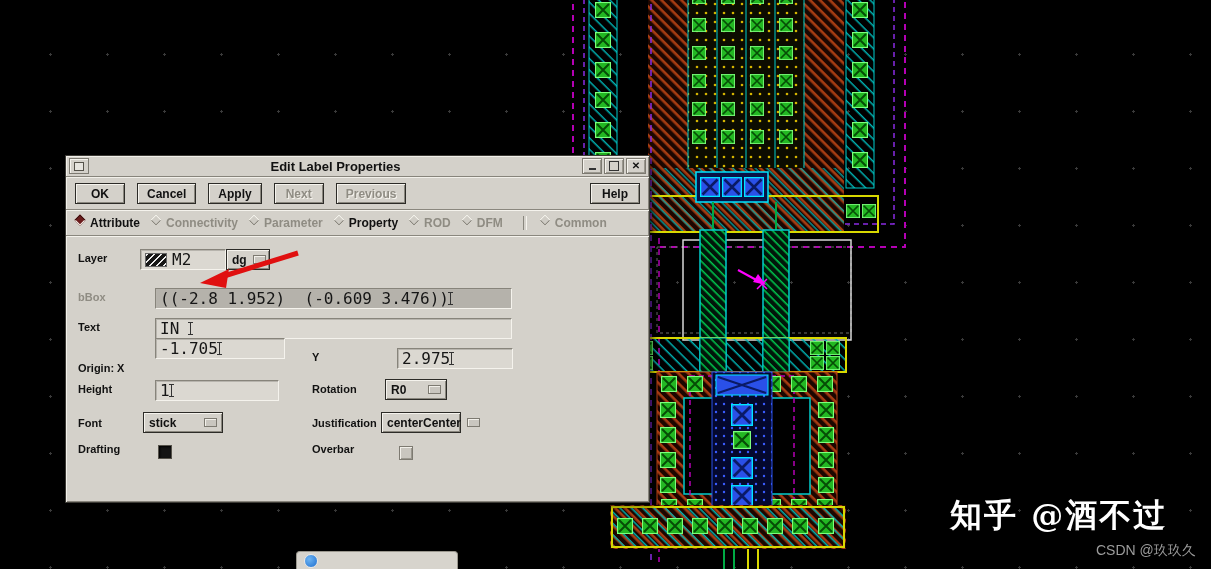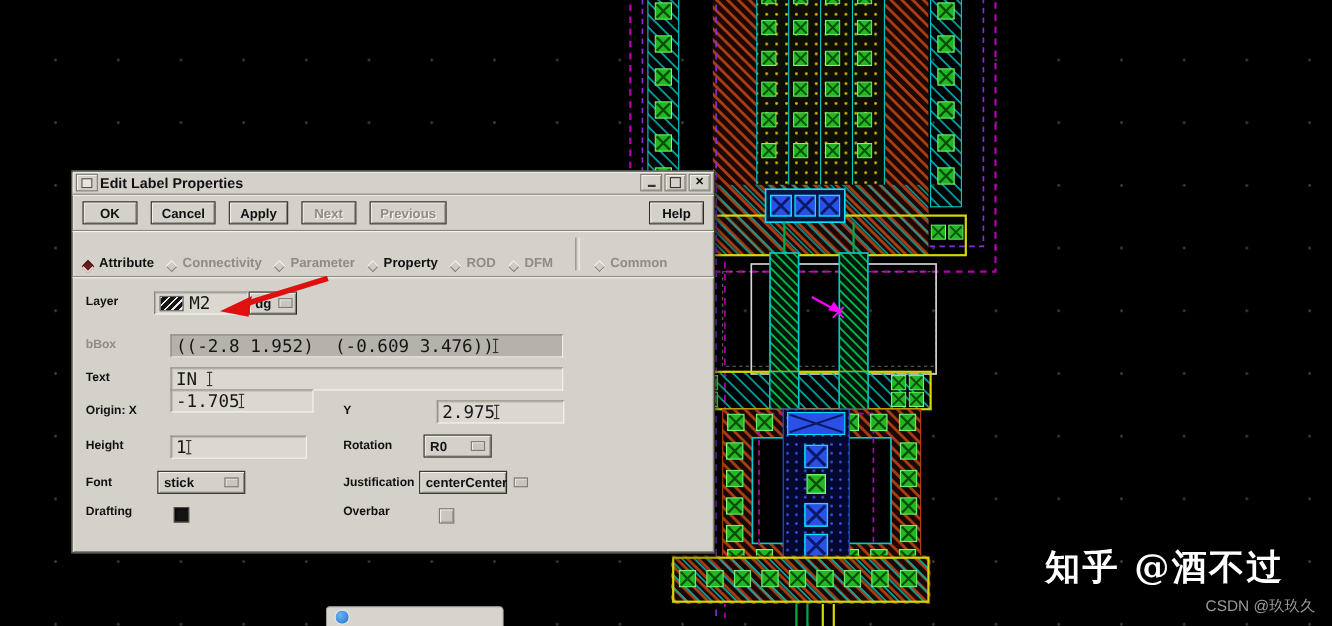--- a/index.html
+++ b/index.html
@@ -13,21 +13,21 @@
   .canvas svg { position:absolute; left:0; top:0; }
 
   
   .dialog { position:absolute; left:65px; top:155px; width:583px; height:346px;
     background:#d4d1ca; border:1px solid #3c3a35;
     box-shadow: inset 1px 1px 0 #f2f0ea, inset -1px -1px 0 #87847b, 3px 3px 6px rgba(0,0,0,.55);
     font-size:12px; color:#111; z-index:10; }
 
   .titlebar { height:20px; display:flex; align-items:center; gap:2px;
     padding:0 3px; border-bottom:1px solid #87847b; box-shadow:0 1px 0 #f2f0ea; }
-  .title { flex:1; text-align:left; font-weight:bold; font-size:13px; }
+  .title { flex:1; text-align:center; font-weight:bold; font-size:13px; }
   .winmenu { width:18px; height:14px; background:#d4d1ca; border:1px solid #7d7a71;
     box-shadow: inset 1px 1px 0 #f5f3ed; display:flex; align-items:center; justify-content:center; }
   .winmenu-inner { width:8px; height:7px; border:1px solid #55524a; background:#e6e4de; }
   .tbbtn { width:18px; height:14px; background:#d4d1ca; border:1px solid #7d7a71;
     box-shadow: inset 1px 1px 0 #f5f3ed, inset -1px -1px 0 #9a978e;
     display:flex; align-items:center; justify-content:center;
     font-size:10px; line-height:10px; font-weight:bold; }
   .min-glyph { width:7px; height:2px; background:#333; margin-top:6px; }
   .max-glyph { width:8px; height:8px; border:1px solid #333; }
 
@@ -35,21 +35,21 @@
   .btn { min-width:50px; height:21px; background:#d4d1ca; border:1px solid #2c2b27;
     box-shadow: inset 1px 1px 0 #f5f3ed, inset -1px -1px 0 #8a877e;
     font-weight:bold; font-size:12px; font-family:inherit; padding:0 9px; color:#111; }
   .btn.disabled { color:#8f8c83; text-shadow:1px 1px 0 #f7f5ef; }
   .btn-help { margin-left:auto; }
 
   .sep { height:0; border-top:1px solid #8a877e; border-bottom:1px solid #f5f3ed; }
 
   .tab-row { display:flex; align-items:center; gap:12px; padding:5px 10px;
     font-weight:bold; white-space:nowrap; }
-  .tab { display:flex; align-items:flex-end; color:#111;margin-top:16px; }
+  .tab { display:flex; align-items:flex-start; color:#111; }
   .tab.disabled { color:#8f8c83; }
   .diamond { width:8px; height:8px; transform:rotate(45deg); margin-right:6px; flex:none;
     background:#cfccc5; box-shadow: inset 1px 1px 0 #f5f3ed, inset -1px -1px 0 #87847b; }
   .diamond.filled { background:#6b1c1c;
     box-shadow: inset 1px 1px 0 #380d0d, inset -1px -1px 0 #f5f3ed; }
   .vsep { width:2px; align-self:stretch; border-left:1px solid #8a877e;
     border-right:1px solid #f5f3ed; margin:0 2px 0 8px; }
 
   .form { position:relative; height:260px; }
   .flabel { position:absolute; font-weight:bold; font-size:11px; color:#111; }
@@ -348,21 +348,21 @@
       <span>((-2.8 1.952)  (-0.609 3.476))</span>
       <span class="caret"></span>
     </div>
 
     <div class="flabel" style="left:12px;top:84px">Text</div>
     <div class="field" style="left:89px;top:81px;width:357px">
       <span>IN </span>
       <span class="caret"></span>
     </div>
 
-    <div class="flabel" style="left:12px;top:114px">Origin: X</div>
+    <div class="flabel" style="left:12px;top:125px">Origin: X</div>
     <div class="field" style="left:89px;top:101px;width:130px">
       <span>-1.705</span>
       <span class="caret"></span>
     </div>
     <div class="flabel" style="left:246px;top:114px">Y</div>
     <div class="field" style="left:331px;top:111px;width:116px">
       <span>2.975</span>
       <span class="caret"></span>
     </div>
 

